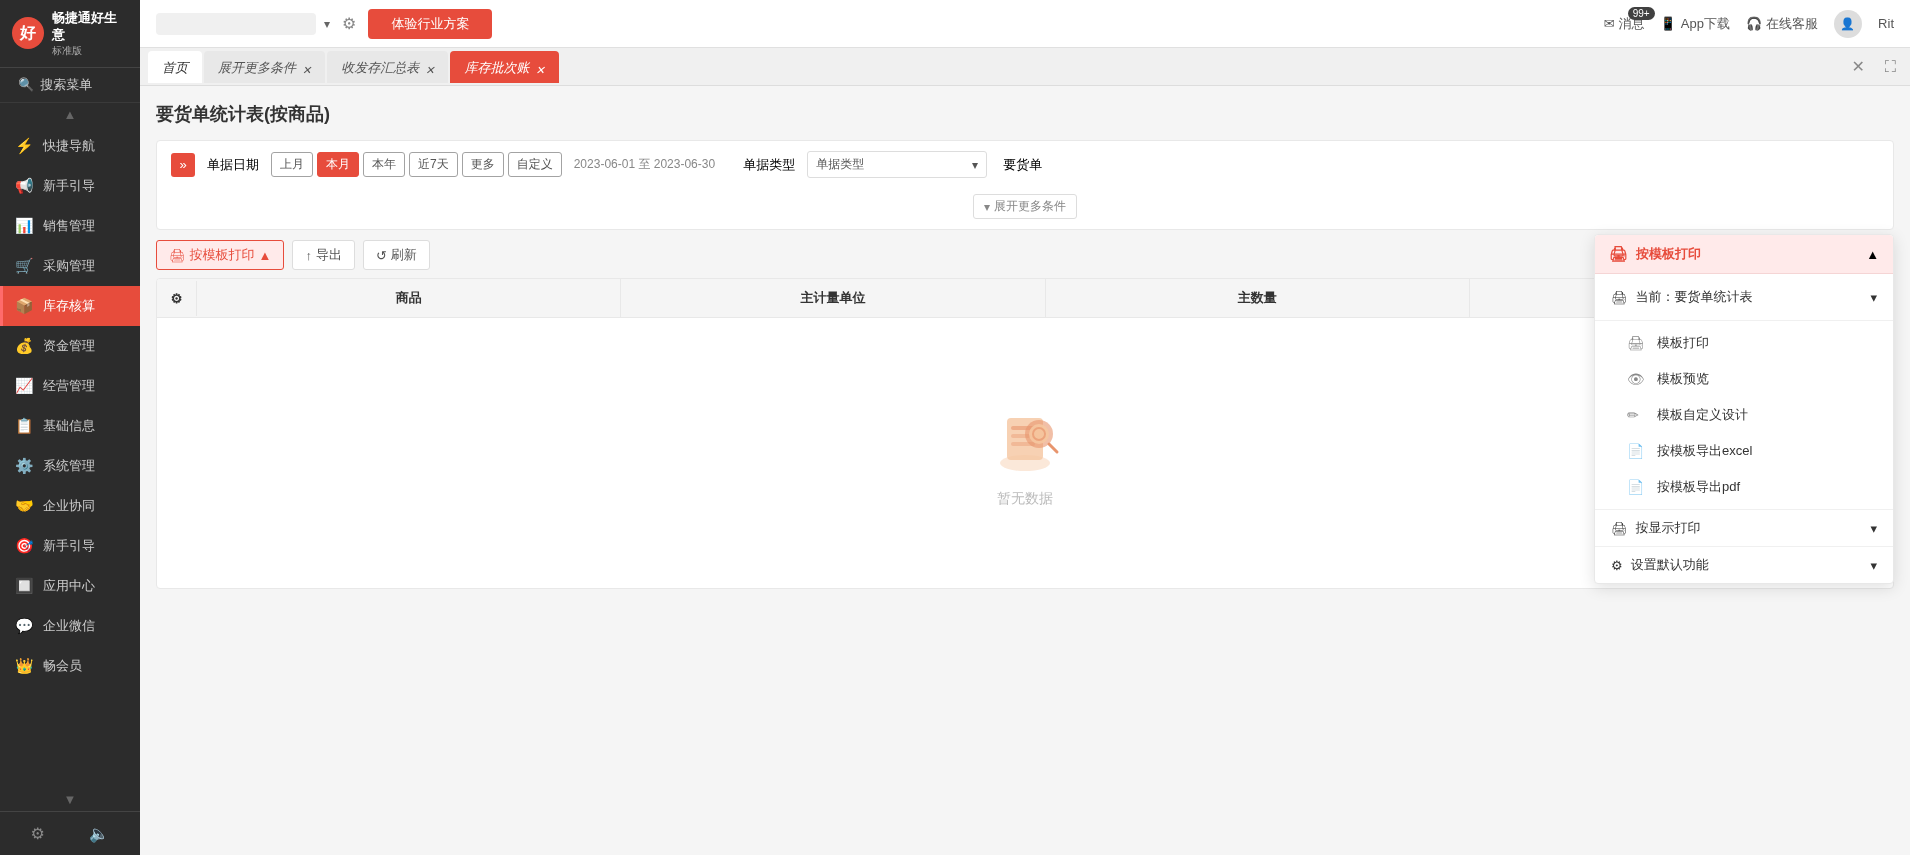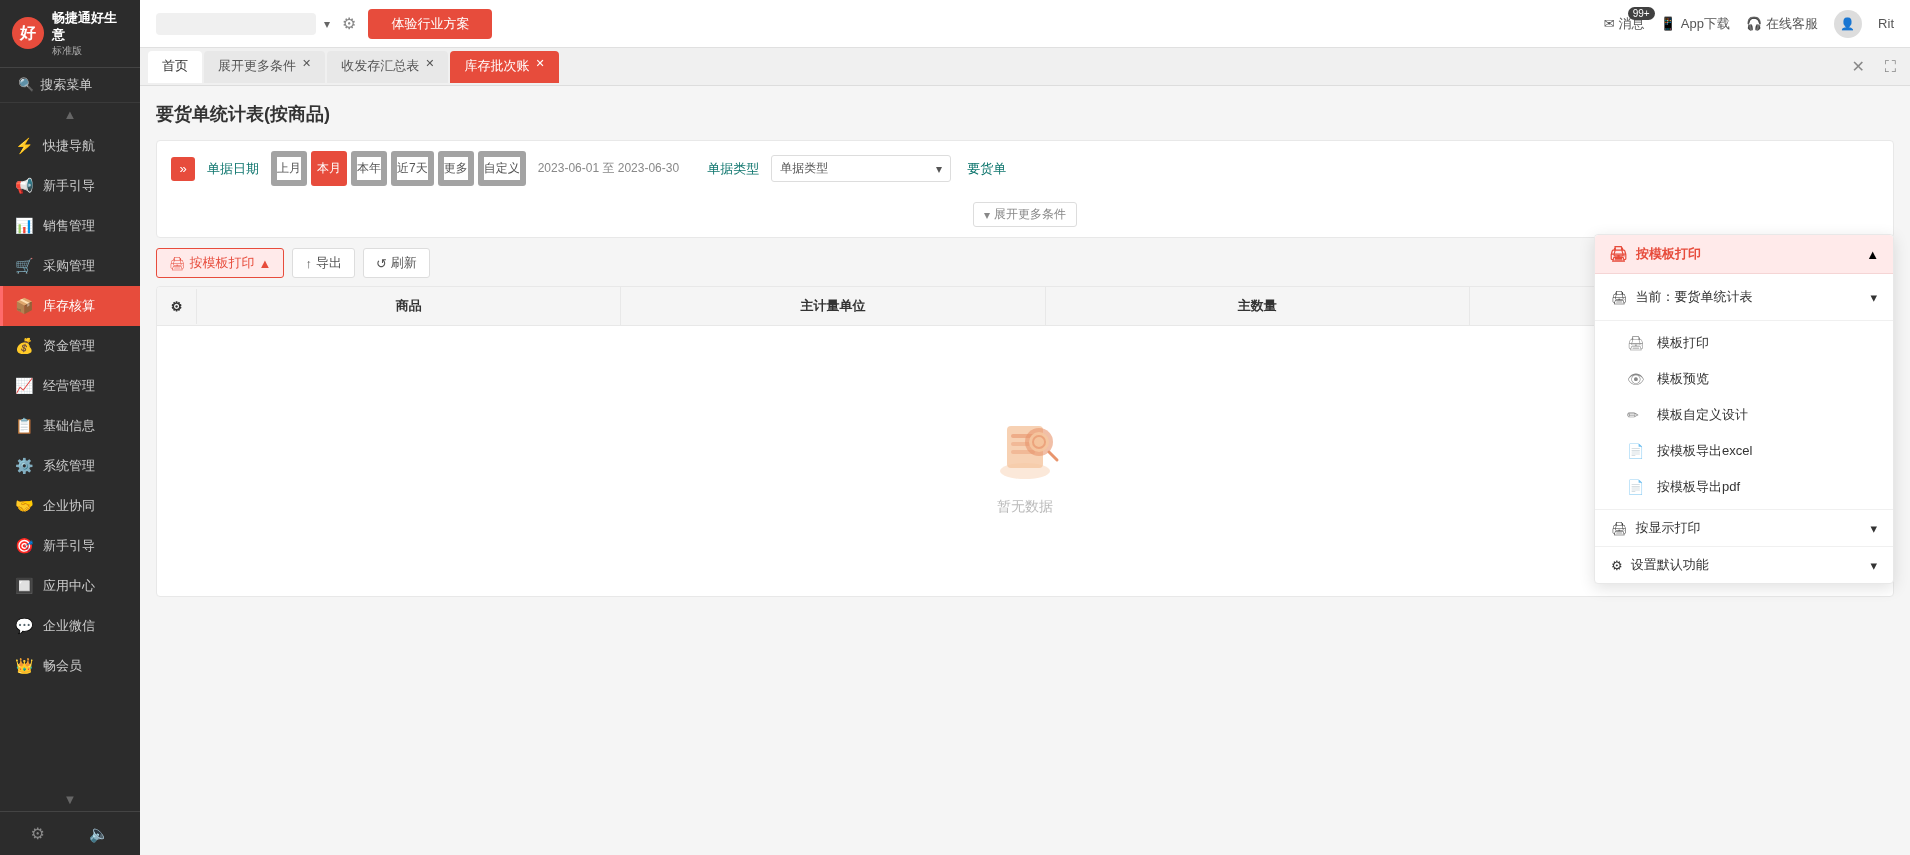--- a/index.html
+++ b/index.html
@@ -184,29 +184,30 @@
       background: #f0f0f0;
       display: flex;
       align-items: center;
       padding: 0 8px;
       height: 38px;
       border-bottom: 1px solid #ddd;
       gap: 2px;
     }
     .tab {
       display: flex;
-      align-items: flex-start;
+      align-items: flex-end;
       padding: 6px 14px;
       font-size: 13px;
       cursor: pointer;
       border-radius: 4px 4px 0 0;
       background: #e8e8e8;
       color: #555;
       gap: 6px;
       height: 32px;
+      font-style: italic;
     }
     .tab.active {
       background: #e74c3c;
       color: #fff;
     }
     .tab .close-icon { font-size: 11px; cursor: pointer; }
     .tab.home { background: #fff; color: #333; }
 
     .tabbar-right {
       margin-left: auto;
@@ -259,32 +260,32 @@
       padding: 4px 8px;
       cursor: pointer;
       font-size: 13px;
       width: 24px;
       height: 24px;
       display: flex;
       align-items: center;
       justify-content: center;
     }
     .filter-label {
-      color: #0f766e;
+      color: #000000;
       font-size: 13px;
       white-space: nowrap;
     }
     .filter-date-btns {
       display: flex;
       align-items: center;
       gap: 4px;
     }
     .filter-date-btn {
-      padding: 3px 0;
-      border: 6px solid #a3a3a3;
+      padding: 3px 8px;
+      border: 1px solid #a3a3a3;
       background: #fff;
       border-radius: 3px;
       cursor: pointer;
       font-size: 12px;
       color: #555;
     }
     .filter-date-btn.active {
       background: #e74c3c;
       color: #fff;
       border-color: #e74c3c;

